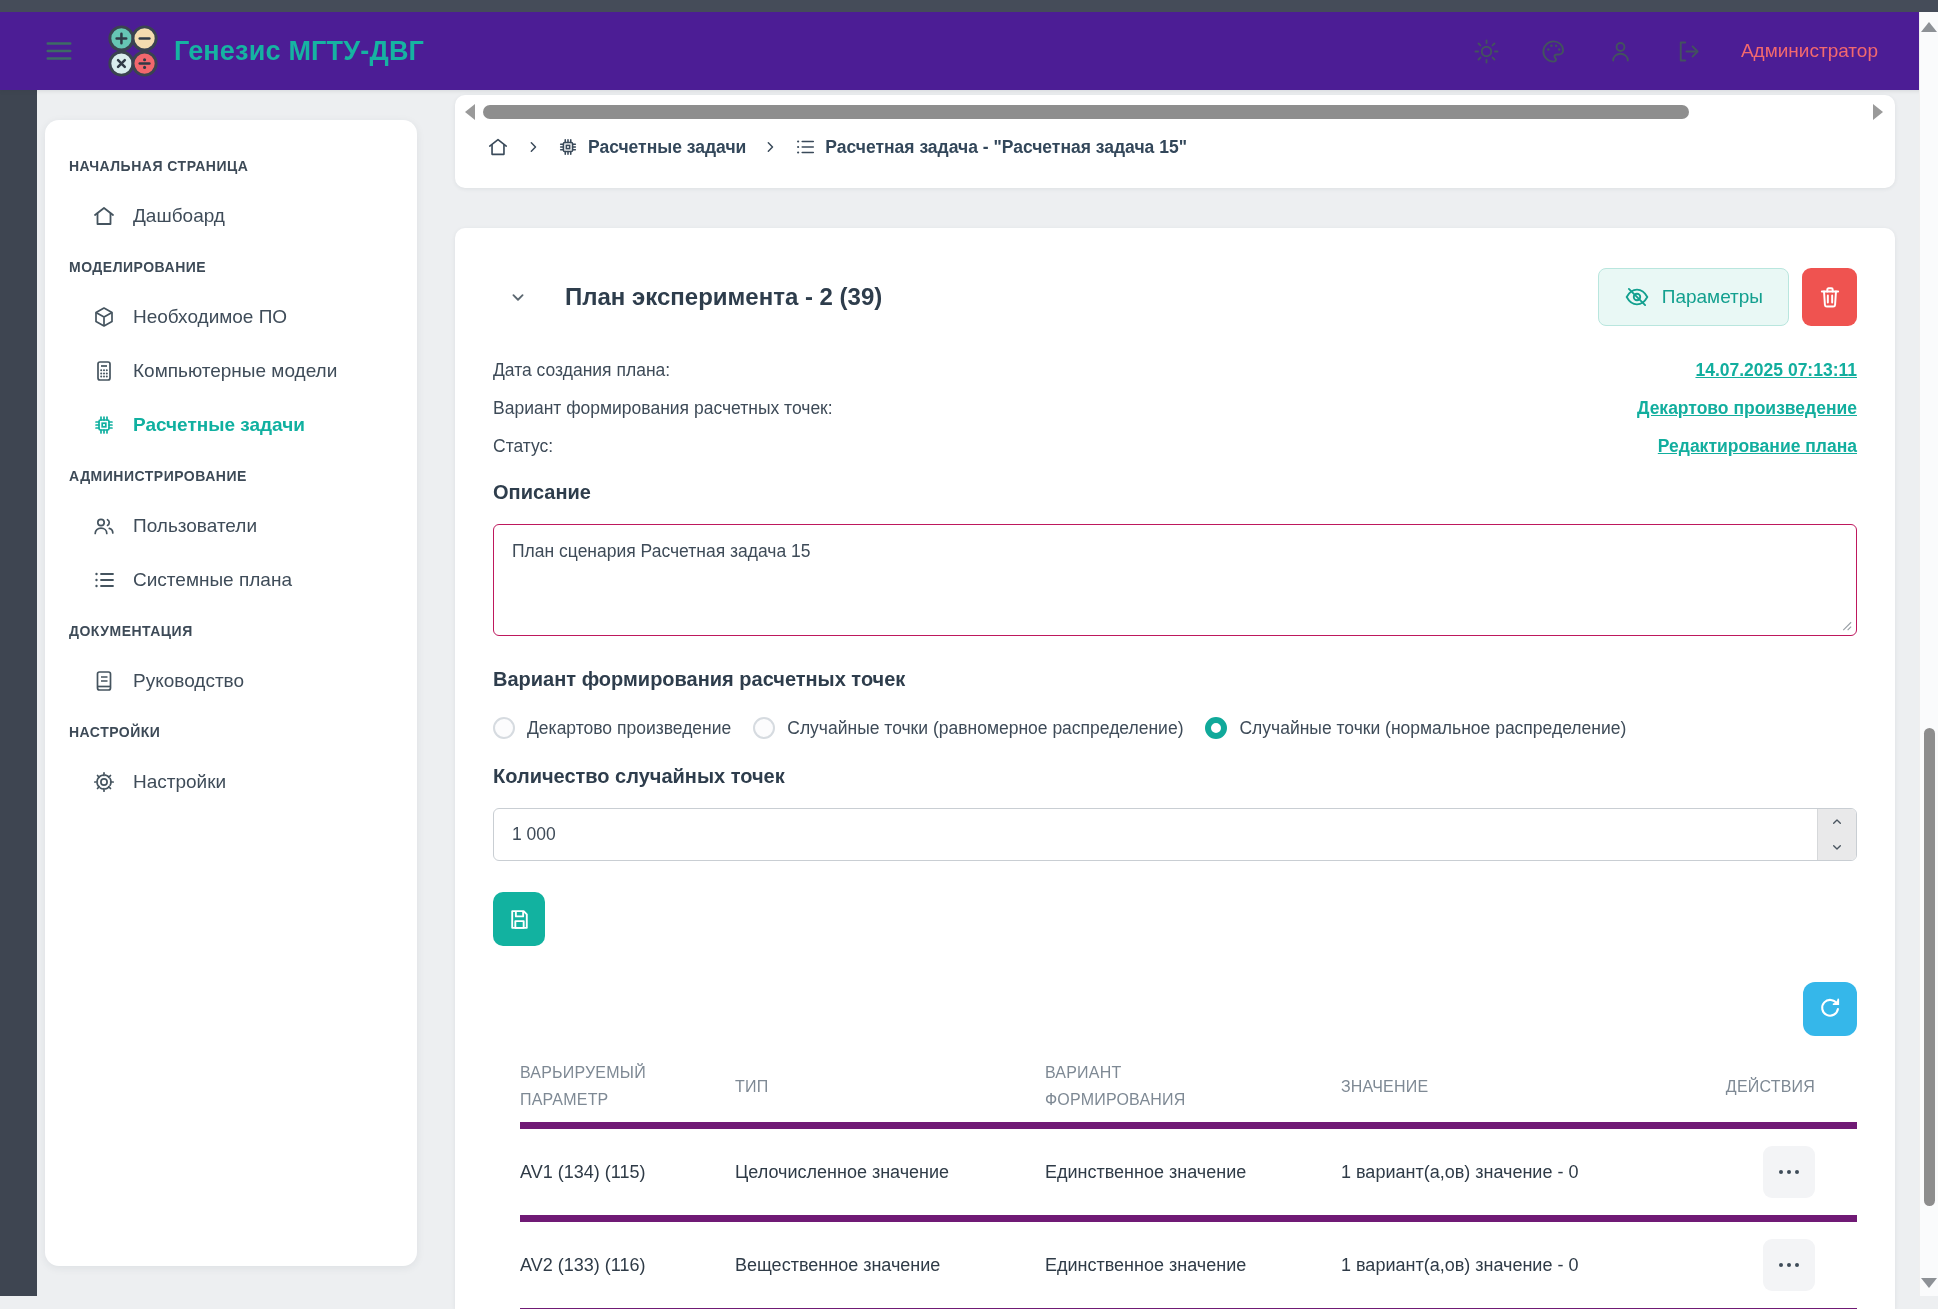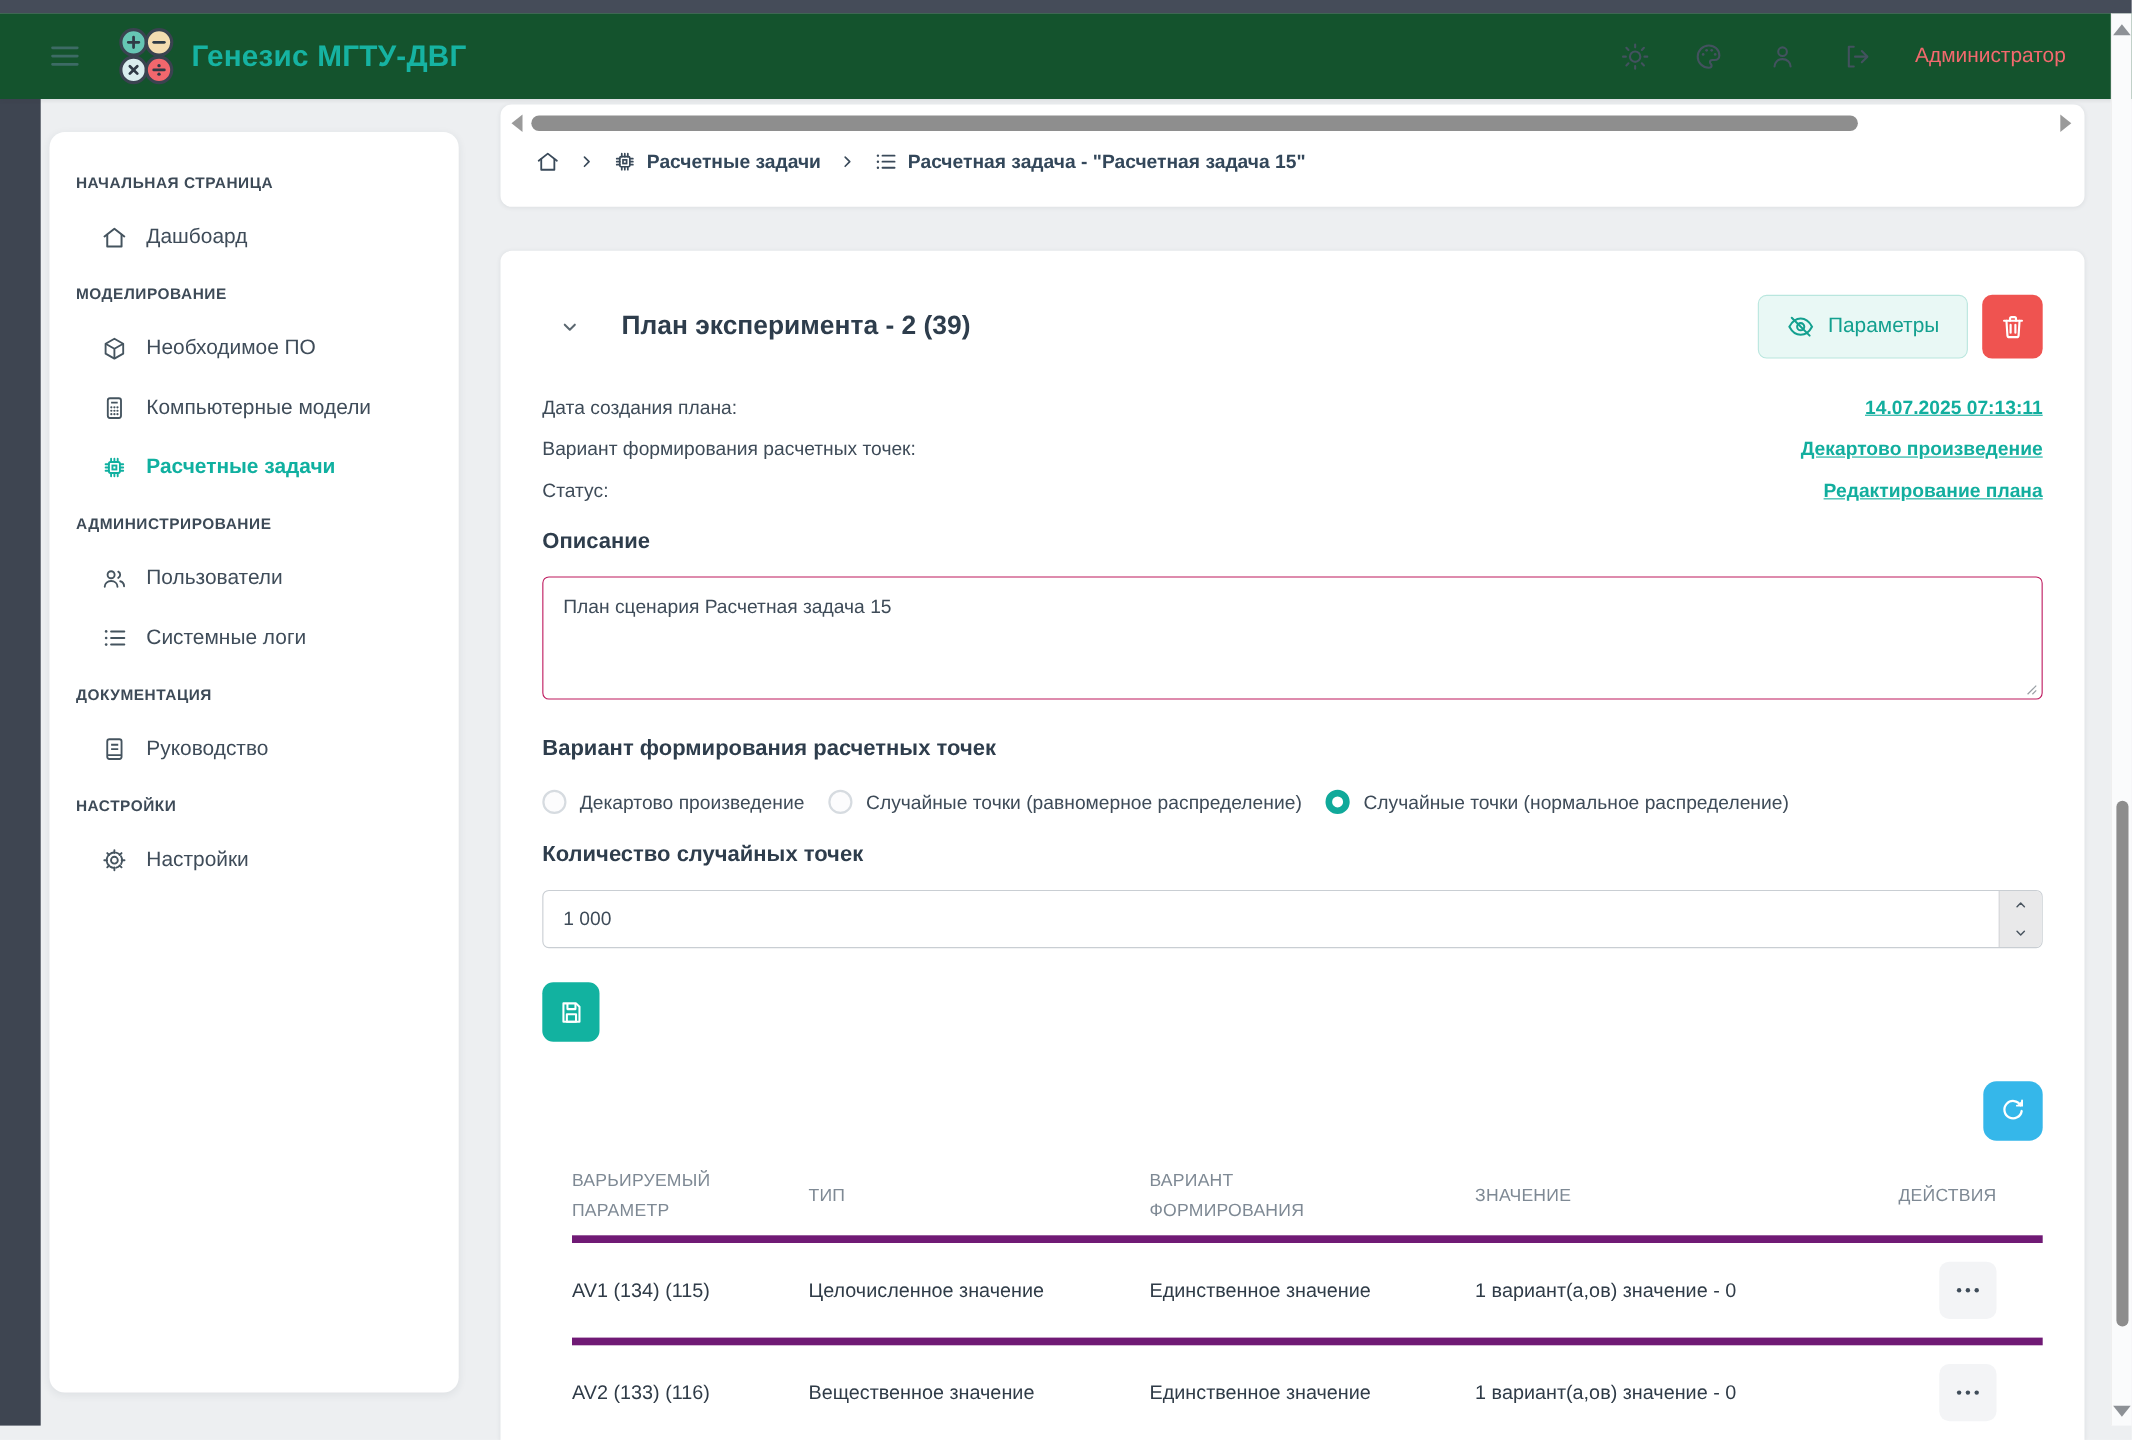--- a/index.html
+++ b/index.html
@@ -12,21 +12,21 @@
   }
   svg { display:block; }
   .ico { display:inline-flex; align-items:center; justify-content:center; }
 
   
   .top-strip   { position:absolute; left:0; top:0; width:100%; height:12px; background:#454c59; z-index:40; }
 
   
   .app-header {
     position:absolute; left:0; top:12px; width:100%; height:78px;
-    background:#14532d; display:flex; align-items:center;
+    background:#4c1d95; display:flex; align-items:center;
     box-shadow:0 1px 4px rgba(40,50,60,.12); z-index:30;
   }
   .menu-btn { margin-left:44px; color:#3d6b65; cursor:pointer; }
   .logo-mark { margin-left:32px; }
   .app-title { margin-left:14px; font-size:27px; font-weight:bold; color:#16b3a2; letter-spacing:.2px; }
   .header-right { margin-left:auto; margin-right:60px; display:flex; align-items:center; gap:40px; }
   .header-right .hbtn { color:#43525f; cursor:pointer; }
   .admin-label { font-size:19px; color:#f3696e; cursor:pointer; }
 
   
@@ -389,21 +389,21 @@
         </svg>
       </span>
     <span>Пользователи</span>
   </div>
   <div class="sb-item">
     <span class="ico">
         <svg width="24" height="24">
           <use href="#i-list"></use>
         </svg>
       </span>
-    <span>Системные логи</span>
+    <span>Системные плана</span>
   </div>
 
   <div class="sb-section">ДОКУМЕНТАЦИЯ</div>
   <div class="sb-item">
     <span class="ico">
         <svg width="24" height="24">
           <use href="#i-book"></use>
         </svg>
       </span>
     <span>Руководство</span>

